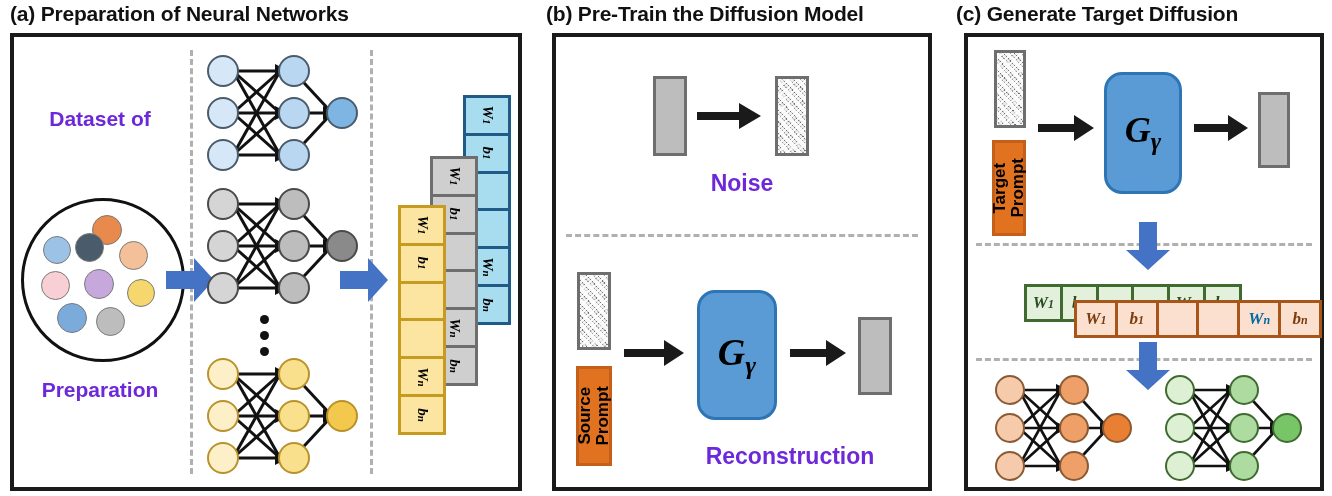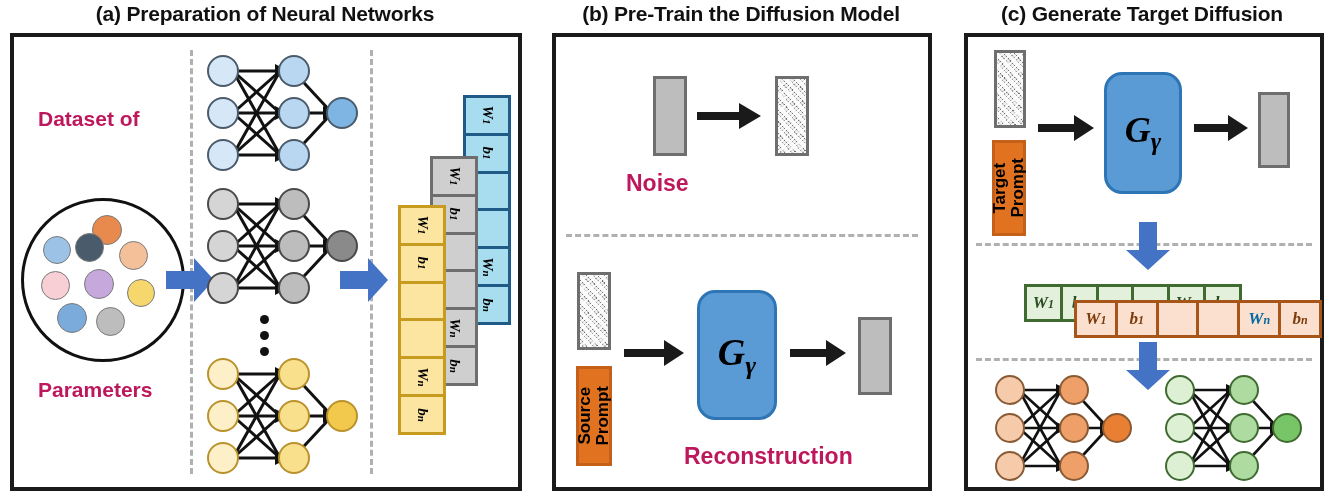--- a/index.html
+++ b/index.html
@@ -1,29 +1,29 @@
 <!DOCTYPE html>
 <html><head>
 <meta charset="utf-8">
 <style>
   html,body{margin:0;padding:0;background:#ffffff;}
   body{width:1332px;height:496px;font-family:"Liberation Sans",sans-serif;overflow:hidden;}
   #root{position:relative;width:1332px;height:496px;}
 
   .panel-title{
     position:absolute;font-weight:bold;color:#111;
-    font-size:21px;letter-spacing:-0.2px;white-space:nowrap;text-align:center;
+    font-size:21px;letter-spacing:-0.2px;white-space:nowrap;
   }
   .panel{
     position:absolute;border:4px solid #1a1a1a;background:#fff;box-sizing:border-box;
   }
   .vdash{position:absolute;border-left:3px dashed #b0b0b0;}
   .hdash{position:absolute;border-top:3px dashed #b0b0b0;}
 
-  .blocktext{position:absolute;font-weight:bold;color:#be185d;line-height:1.18;padding-left:24px;}
+  .blocktext{position:absolute;font-weight:bold;color:#6d28d9;text-align:center;line-height:1.18;}
 
   
   .city-circle{position:absolute;border:3px solid #111;border-radius:50%;background:#fff;}
   .dot{position:absolute;border-radius:50%;border:1.5px solid #7a7a7a;box-sizing:border-box;}
 
   
   .barrow-r{position:absolute;}
   .barrow-d{position:absolute;}
 
   
@@ -99,21 +99,21 @@
     <div class="dot" style="left:19px;top:35px;width:28px;height:28px;background:#9cc3e5;"></div>
     <div class="dot" style="left:51px;top:32px;width:29px;height:29px;background:#4a5b6b;"></div>
     <div class="dot" style="left:95px;top:40px;width:29px;height:29px;background:#f3c09a;"></div>
     <div class="dot" style="left:17px;top:70px;width:29px;height:29px;background:#f7cfd5;"></div>
     <div class="dot" style="left:60px;top:68px;width:30px;height:30px;background:#c7a8dd;"></div>
     <div class="dot" style="left:103px;top:78px;width:28px;height:28px;background:#f5d76e;"></div>
     <div class="dot" style="left:33px;top:102px;width:30px;height:30px;background:#7aabdb;"></div>
     <div class="dot" style="left:72px;top:106px;width:29px;height:29px;background:#bdbdbd;"></div>
   </div>
 
-  <div class="blocktext" style="left:14px;top:378px;width:172px;font-size:21px;">Parameters</div>
+  <div class="blocktext" style="left:14px;top:378px;width:172px;font-size:21px;">Preparation</div>
 
   <div class="barrow-r" style="left:166px;top:258px;">
     <svg width="48" height="44" viewBox="0 0 48 44">
         <path d="M0 13 H28 V0 L48 22 L28 44 V31 H0 Z" fill="#4472c4"></path>
       </svg>
   </div>
 
   <div class="barrow-r" style="left:340px;top:258px;">
     <svg width="48" height="44" viewBox="0 0 48 44">
         <path d="M0 13 H28 V0 L48 22 L28 44 V31 H0 Z" fill="#4472c4"></path>

